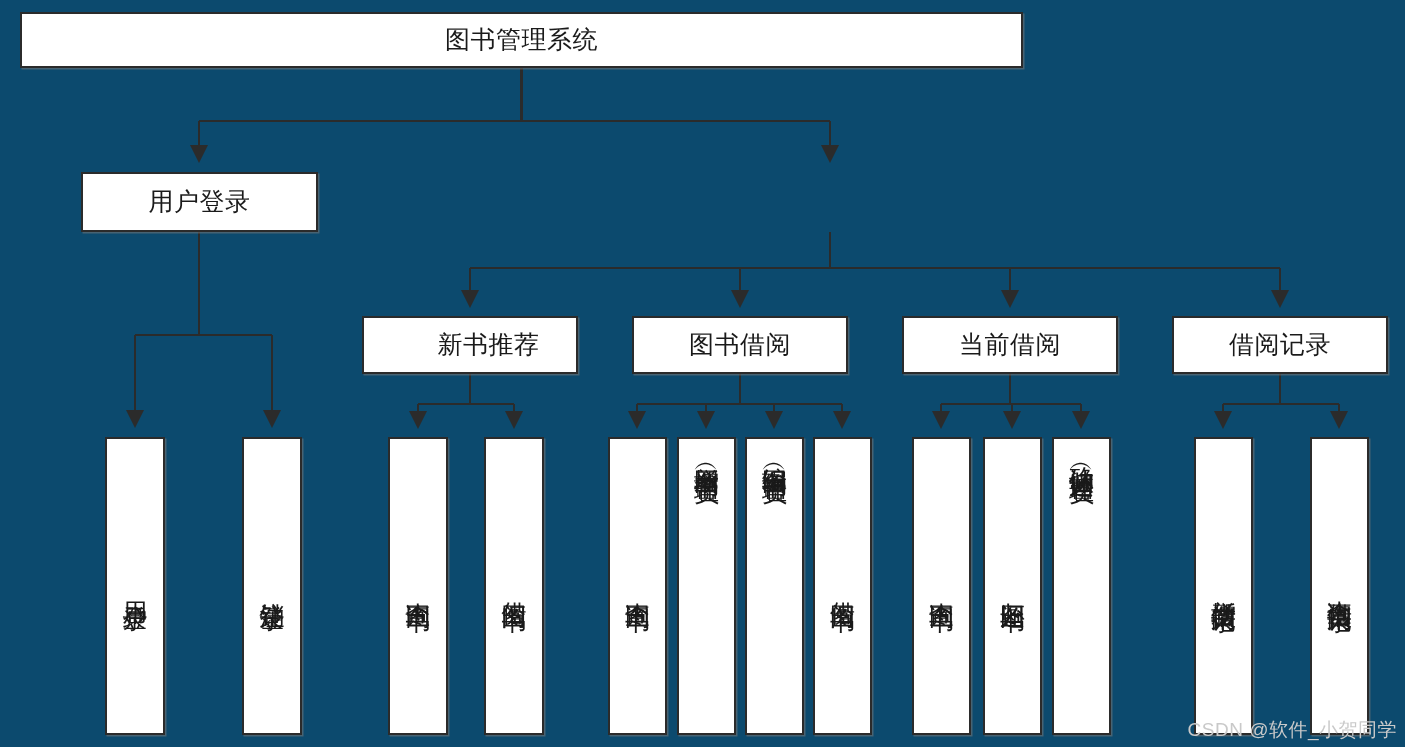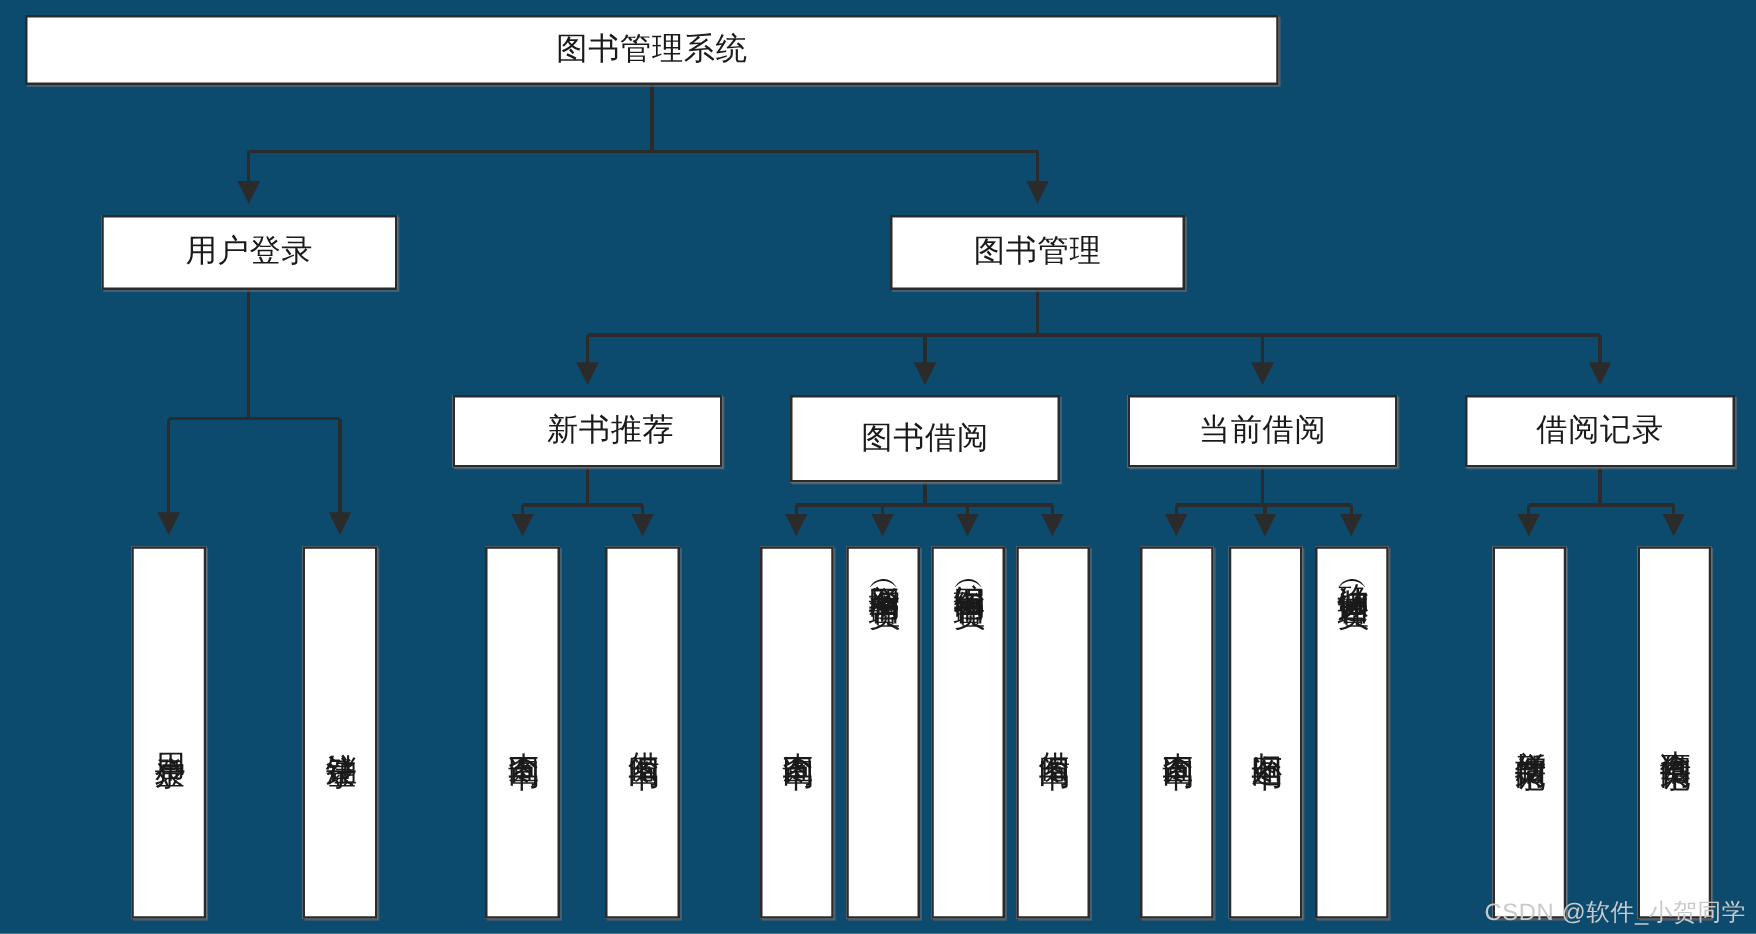--- a/index.html
+++ b/index.html
@@ -114,28 +114,25 @@
     </g>
   </svg>
 
   <div class="node horiz" style="left:20px;top:12px;width:1003px;height:56px;">
     <span class="label">图书管理系统</span>
   </div>
 
   <div class="node horiz" style="left:81px;top:172px;width:237px;height:60px;">
     <span class="label">用户登录</span>
   </div>
-  <div class="node horiz" style="left:712px;top:172px;width:236px;height:60px;">
-    <span class="label">图书管理</span>
-  </div>
 
   <div class="node horiz" style="left:362px;top:316px;width:216px;height:58px;padding-left:37px;">
     <span class="label">新书推荐</span>
   </div>
-  <div class="node horiz" style="left:632px;top:316px;width:216px;height:70px;">
+  <div class="node horiz" style="left:632px;top:316px;width:216px;height:58px;">
     <span class="label">图书借阅</span>
   </div>
   <div class="node horiz" style="left:902px;top:316px;width:216px;height:58px;">
     <span class="label">当前借阅</span>
   </div>
   <div class="node horiz" style="left:1172px;top:316px;width:216px;height:58px;">
     <span class="label">借阅记录</span>
   </div>
 
   <div class="node vert centered" style="left:105px;top:437px;width:60px;height:298px;">

